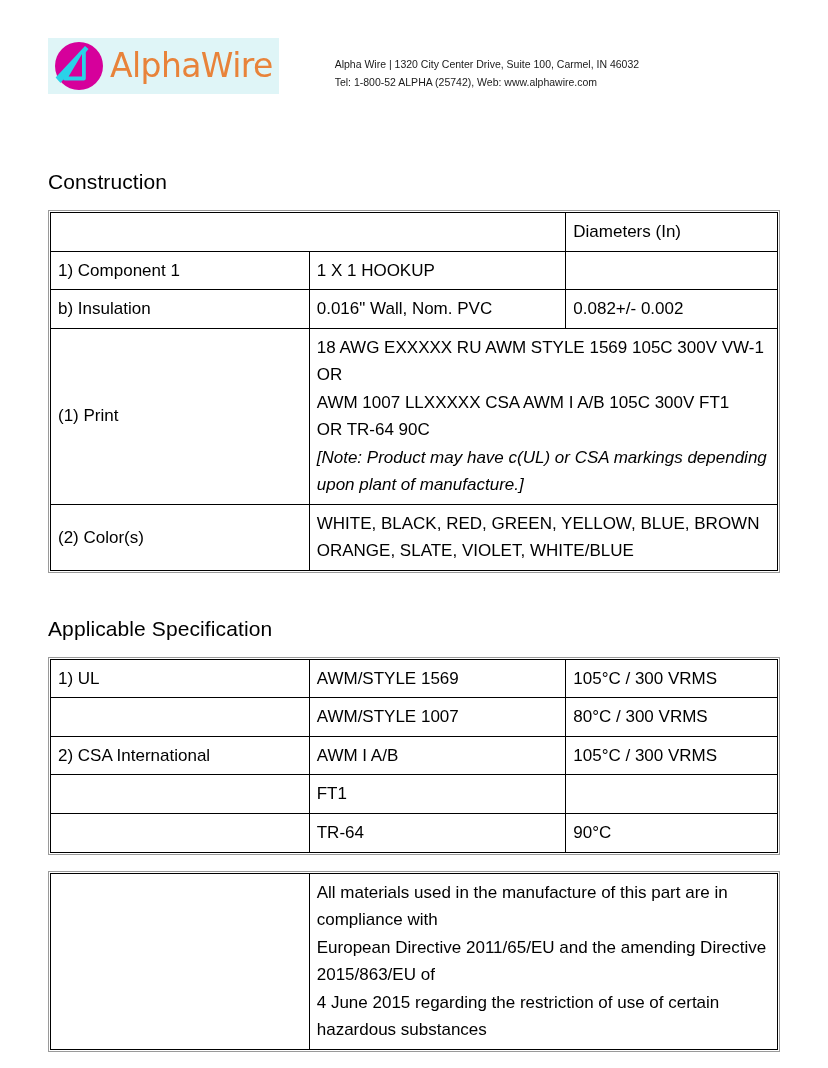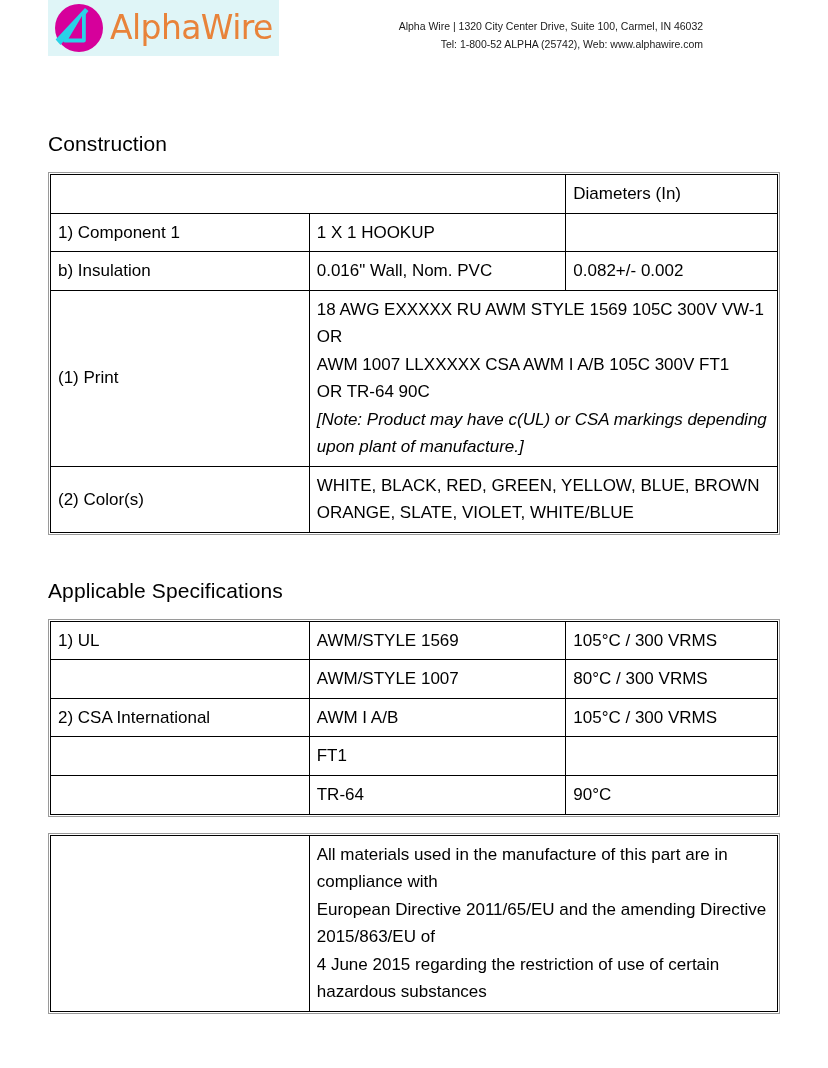--- a/index.html
+++ b/index.html
@@ -19,22 +19,22 @@
     width: 828px;
     height: 1068px;
     box-sizing: border-box;
     padding: 0 48px;
   }
 
   
   .header {
     display: flex;
     align-items: flex-start;
+    padding-top: 38px;
     height: 86px;
-    text-align: right;
   }
   .logo-block {
     background: #dff5f7;
     display: flex;
     align-items: center;
     padding: 2px 6px 2px 4px;
     height: 56px;
     box-sizing: border-box;
   }
   .logo-mark {
@@ -46,21 +46,21 @@
     font-family: "DejaVu Sans", sans-serif;
     font-size: 33px;
     letter-spacing: -0.6px;
     color: #e8833a;
     line-height: 1;
     padding-left: 4px;
     padding-bottom: 2px;
     white-space: nowrap;
   }
   .company-info {
-    margin-left: 120px;
+    margin-left: 56px;
     padding-top: 17px;
     font-size: 10.5px;
     line-height: 1.75;
     color: #1a1a1a;
     white-space: nowrap;
   }
 
   
   .doc-title {
     margin-top: 40px;
@@ -184,21 +184,21 @@
           <td class="mid">(2) Color(s)</td>
           <td colspan="2">
             <span class="ln"> WHITE, BLACK, RED, GREEN, YELLOW, BLUE, BROWN</span>
             <span class="ln">ORANGE, SLATE, VIOLET, WHITE/BLUE</span>
           </td>
         </tr>
       </tbody>
     </table>
   </div>
 
-  <h2 class="section-heading h-applicable">Applicable Specifications</h2>
+  <h2 class="section-heading h-applicable">Applicable Specification</h2>
 
   <div class="tbl-wrap">
     <table class="spec">
       <colgroup>
           <col class="col-a">
           <col class="col-b">
           <col class="col-c">
         </colgroup>
       <tbody>
         <tr class="row-tall">

